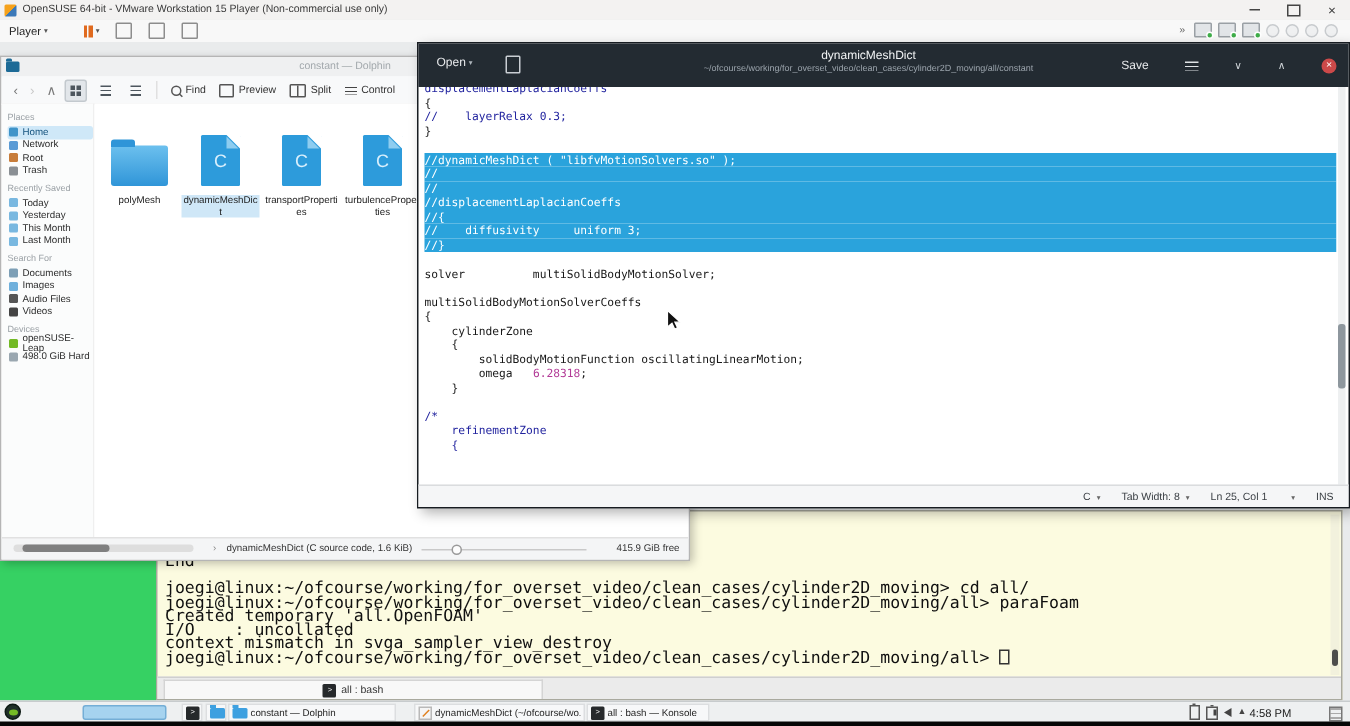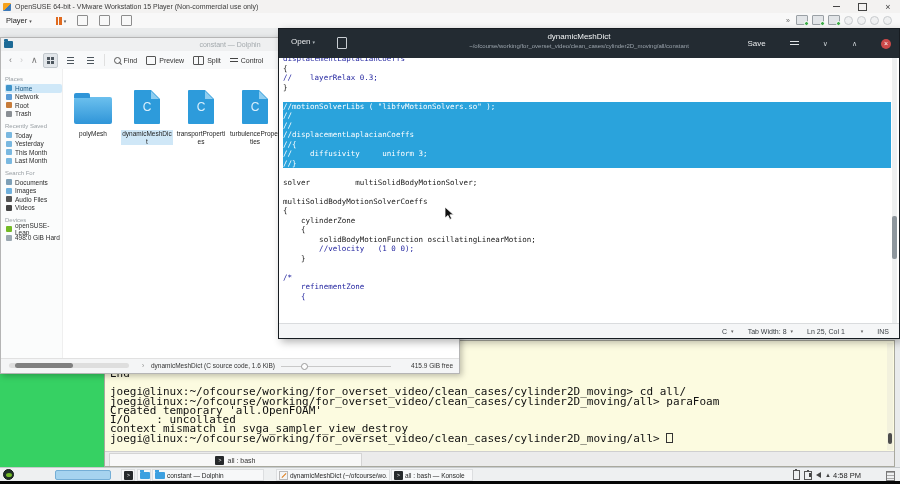--- a/index.html
+++ b/index.html
@@ -379,36 +379,36 @@
         <span class="ed-arrow">∧</span>
         <span id="ed-close">×</span>
       </span>
     </div>
     <div id="ed-text">
         <div class="cl" style="height: 5px; overflow: hidden;"><span class="c-cm">displacementLaplacianCoeffs</span></div>
         <div class="cl"><span class="c-pl">{</span></div>
         <div class="cl"><span class="c-cm">//    layerRelax 0.3;</span></div>
         <div class="cl"><span class="c-pl">}</span></div>
         <div class="cl">&nbsp;</div>
-        <div class="cl sel"><span class="c-cm">//motionSolverLibs ( "libfvMotionSolvers.so" );</span></div>
+        <div class="cl sel"><span class="c-cm">//dynamicMeshDict ( "libfvMotionSolvers.so" );</span></div>
         <div class="cl sel"><span class="c-cm">//</span></div>
         <div class="cl sel"><span class="c-cm">//</span></div>
         <div class="cl sel"><span class="c-cm">//displacementLaplacianCoeffs</span></div>
         <div class="cl sel"><span class="c-cm">//{</span></div>
         <div class="cl sel"><span class="c-cm">//    diffusivity     uniform 3;</span></div>
         <div class="cl sel"><span class="c-cm">//}</span></div>
         <div class="cl">&nbsp;</div>
         <div class="cl"><span class="c-pl">solver          multiSolidBodyMotionSolver;</span></div>
         <div class="cl">&nbsp;</div>
         <div class="cl"><span class="c-pl">multiSolidBodyMotionSolverCoeffs</span></div>
         <div class="cl"><span class="c-pl">{</span></div>
         <div class="cl"><span class="c-pl">    cylinderZone</span></div>
         <div class="cl"><span class="c-pl">    {</span></div>
         <div class="cl"><span class="c-pl">        solidBodyMotionFunction oscillatingLinearMotion;</span></div>
-        <div class="cl"><span class="c-cm">        //velocity   (1 0 0);</span></div>
+        <div class="cl"><span class="c-pl">        omega   </span><span class="c-num">6.28318</span><span class="c-pl">;</span></div>
         <div class="cl"><span class="c-pl">    }</span></div>
         <div class="cl">&nbsp;</div>
         <div class="cl"><span class="c-cm">/*</span></div>
         <div class="cl"><span class="c-cm">    refinementZone</span></div>
         <div class="cl"><span class="c-cm">    {</span></div>
       </div>
     <div id="ed-vscroll">
         <div id="ed-vthumb"></div>
       </div>
     <div id="ed-status">

